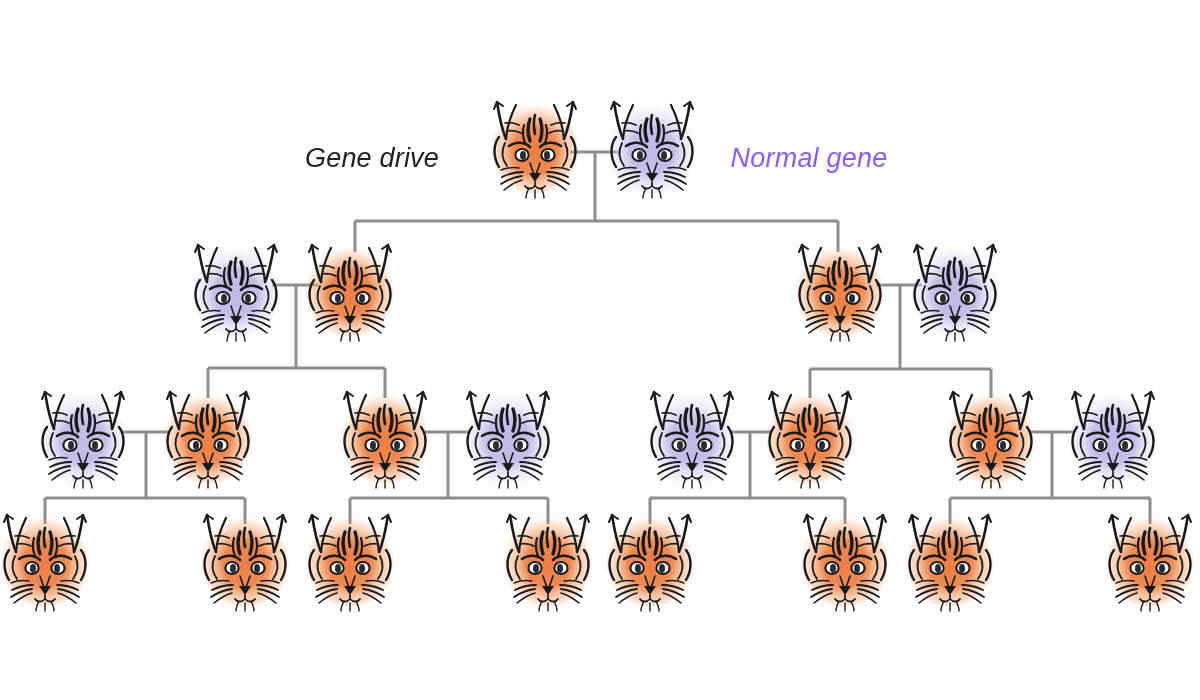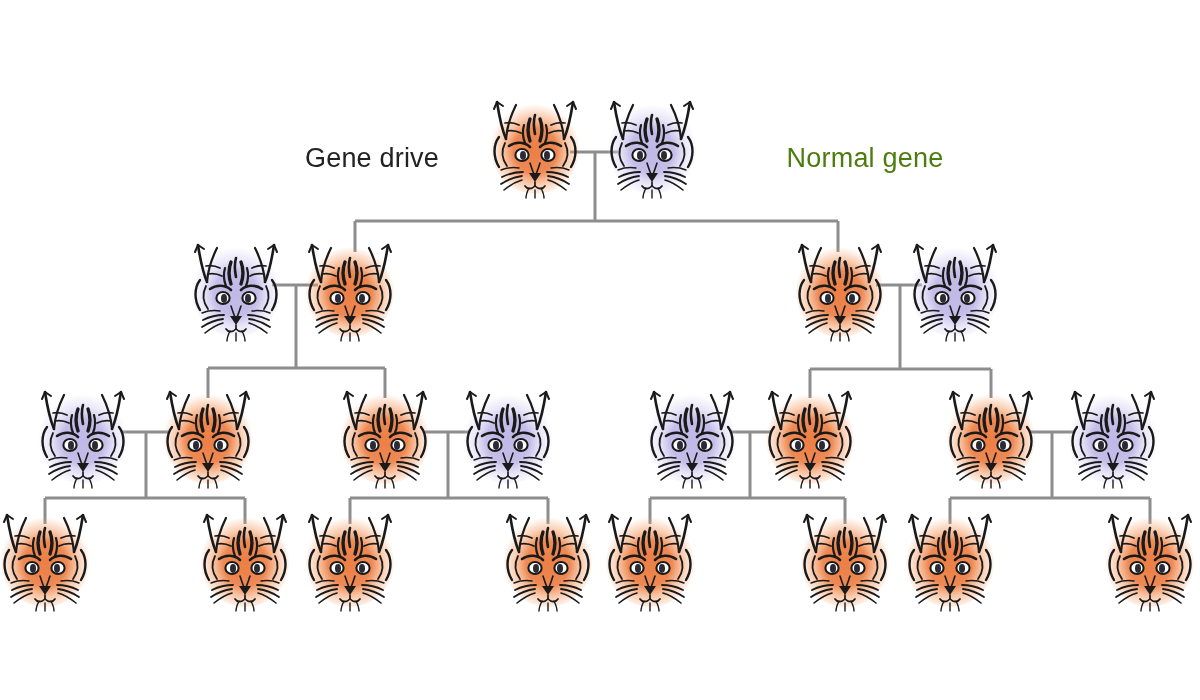--- a/index.html
+++ b/index.html
@@ -13,20 +13,21 @@
     height: 700px;
     overflow: hidden;
     font-family: "Liberation Sans", sans-serif;
     position: relative;
   }
   #stage {
     position: relative;
     width: 1188px;
     height: 700px;
     background: #ffffff;
+    font-style: italic;
   }
   #lines {
     position: absolute;
     left: 0; top: 0;
     width: 1200px;
     height: 700px;
     pointer-events: none;
   }
   .cat {
     position: absolute;
@@ -1799,15 +1800,15 @@
 
     <path d="M54 99 C52 103 51 106 51 109" stroke-width="1.4"></path>
     <path d="M66 99 C68 103 69 106 69 109" stroke-width="1.4"></path>
     <path d="M60 101 L60 109" stroke-width="1.4"></path>
   </g>
 </svg>
       </div>
     </div>
   <div id="labels-layer">
       <div class="label" style="left: 372px; top: 158px; color: rgb(34, 34, 34);">Gene drive</div>
-      <div class="label" style="left: 865px; top: 158px; color: #4d7c0f;">Normal gene</div>
+      <div class="label" style="left: 809px; top: 158px; color: #8b5cf6;">Normal gene</div>
     </div>
 </div>
 
 </body></html>

